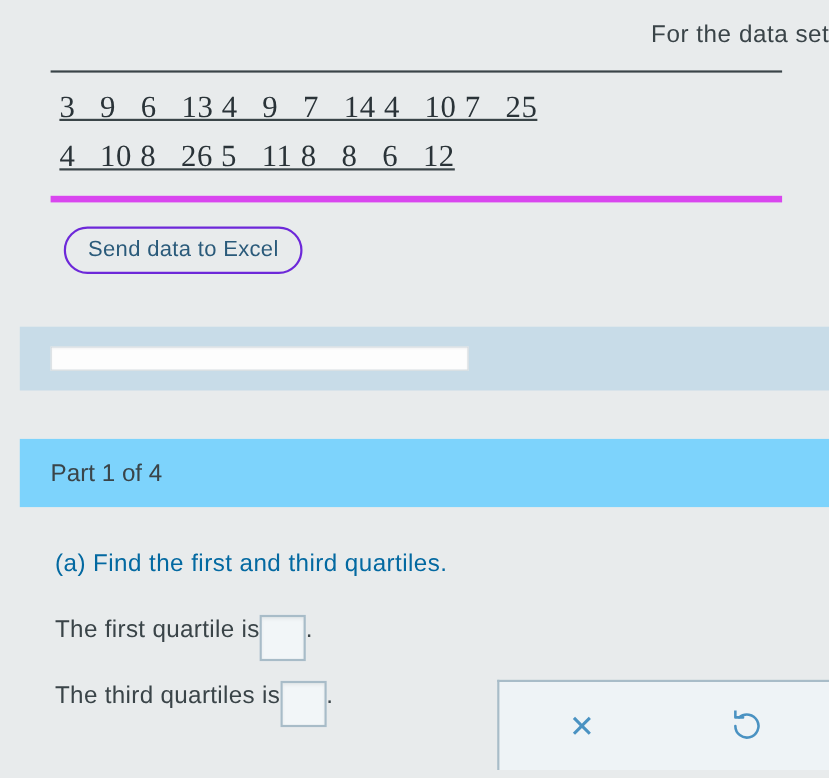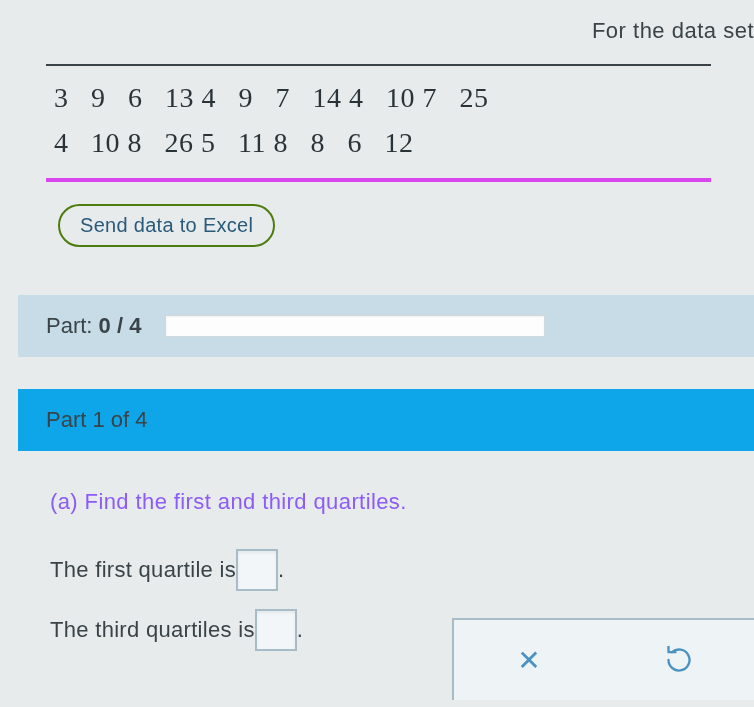--- a/index.html
+++ b/index.html
@@ -20,36 +20,37 @@
       margin-bottom: 20px;
       letter-spacing: 0.5px;
       text-align: right;
     }
     .data-table-wrap {
       margin-left: 28px;
       margin-bottom: 22px;
     }
     .data-table {
       border-top: 2px solid #3a4448;
-      border-bottom: 4px solid #d946ef;
+      border-bottom: 6px solid #d946ef;
       padding: 10px 8px 12px 8px;
       width: 665px;
+      text-decoration: underline;
     }
     .data-row {
       font-size: 28px;
       font-family: Georgia, 'Times New Roman', serif;
       color: #2a3338;
       letter-spacing: 0.5px;
       line-height: 1.6;
       white-space: pre;
     }
     .excel-btn {
       margin-left: 40px;
       display: inline-block;
-      border: 2px solid #4d7c0f;
+      border: 2px solid #6d28d9;
       border-radius: 22px;
       padding: 8px 20px;
       font-size: 20px;
       color: #2a5a7a;
       background: #e8ebec;
       cursor: pointer;
       letter-spacing: 0.3px;
     }
     .part-bar {
       margin-top: 48px;
@@ -65,40 +66,39 @@
     }
     .part-label b { font-weight: bold; }
     .progress-outer {
       width: 380px;
       height: 22px;
       background: #fdfdfd;
       border: 1px solid #d0d8dc;
       box-shadow: inset 0 1px 2px rgba(0,0,0,0.05);
     }
     .part-title-bar {
-      margin-top: 32px;
-      background: #0ea5e9;
+      margin-top: 44px;
+      background: #7dd3fc;
       padding: 18px 0 18px 28px;
       font-size: 22px;
       color: #3a4448;
     }
     .question-area {
       padding: 38px 0 0 32px;
     }
     .question-text {
       font-size: 22px;
-      color: #8b5cf6;
+      color: #0369a1;
       margin-bottom: 34px;
       letter-spacing: 0.4px;
     }
     .answer-line {
       font-size: 22px;
       color: #3a4448;
       display: flex;
-      align-items: center;
       margin-bottom: 18px;
       letter-spacing: 0.3px;
     }
     .answer-input {
       width: 42px;
       height: 42px;
       border: 2px solid #a8bcc8;
       background: #f2f6f8;
       box-shadow: inset 0 2px 3px rgba(0,0,0,0.06);
       text-align: center;
@@ -143,23 +143,20 @@
   <div class="data-table-wrap">
     <div class="data-table">
       <div class="data-row">3   9   6   13 4   9   7   14 4   10 7   25</div>
       <div class="data-row">4   10 8   26 5   11 8   8   6   12</div>
     </div>
   </div>
 
   <button class="excel-btn">Send data to Excel</button>
 
   <div class="part-bar">
-    <div class="part-label">
-      <span>Part: </span><b><span>0</span><span> / </span><span>4</span></b>
-    </div>
     <div class="progress-outer"></div>
   </div>
 
   <div class="part-title-bar">Part 1 of 4</div>
 
   <div class="question-area">
     <div class="question-text">(a) Find the first and third quartiles.</div>
 
     <div class="answer-line">
       <span>The first quartile is</span>

